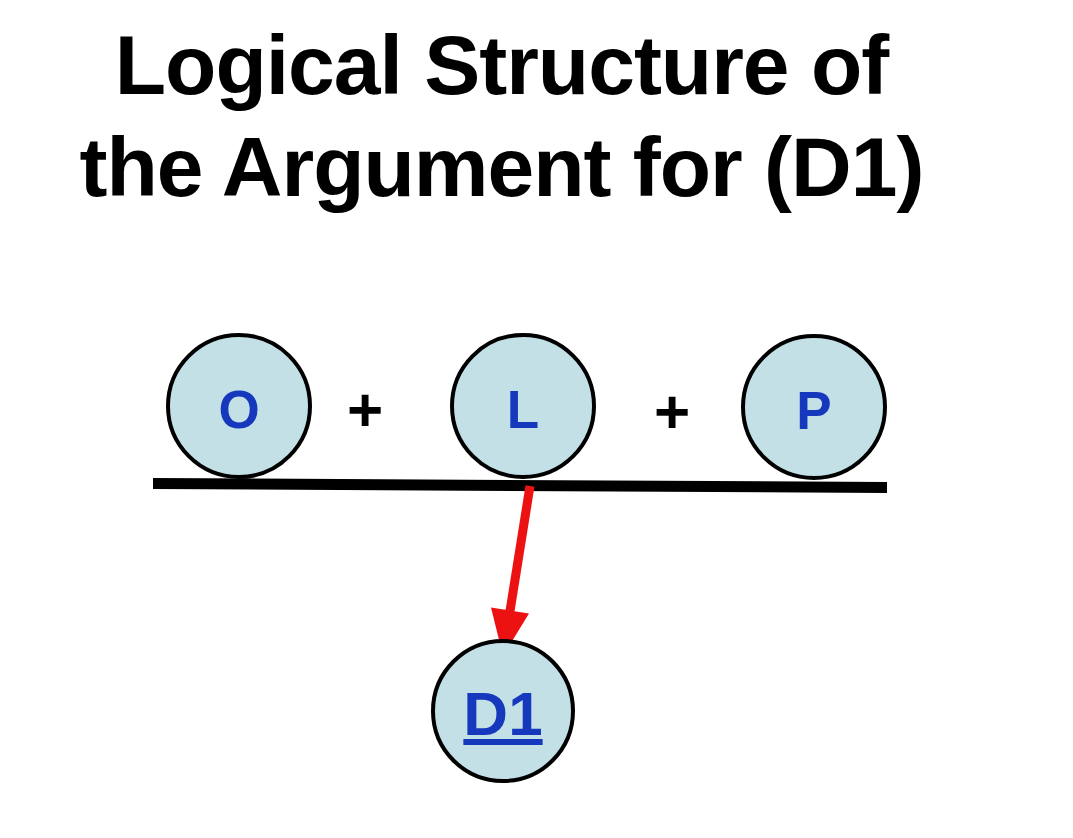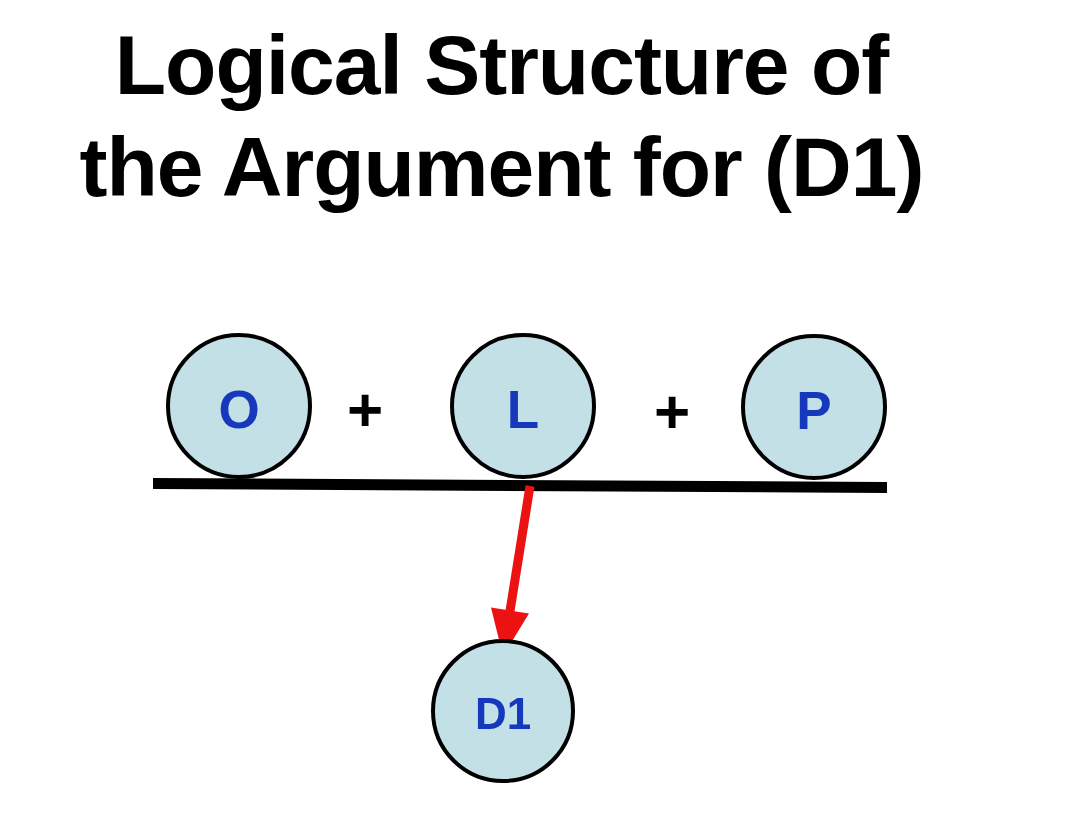--- a/index.html
+++ b/index.html
@@ -55,21 +55,21 @@
     color: #1638bc;
     font-weight: bold;
     font-size: 53px;
     line-height: 1;
     transform: translateY(3px);
   }
   .node-o  { left: 166px; top: 333px; width: 146px; height: 146px; }
   .node-l  { left: 450px; top: 333px; width: 146px; height: 146px; }
   .node-p  { left: 741px; top: 334px; width: 146px; height: 146px; }
   .node-d1 { left: 431px; top: 639px; width: 144px; height: 144px; }
-  .node-d1 .node-label { font-size: 44px; }
+  .node-d1 .node-label { font-size: 62px; text-decoration: underline; }
   
   .plus {
     position: absolute;
     width: 80px;
     height: 80px;
     display: flex;
     align-items: center;
     justify-content: center;
     font-weight: bold;
     font-size: 62px;

